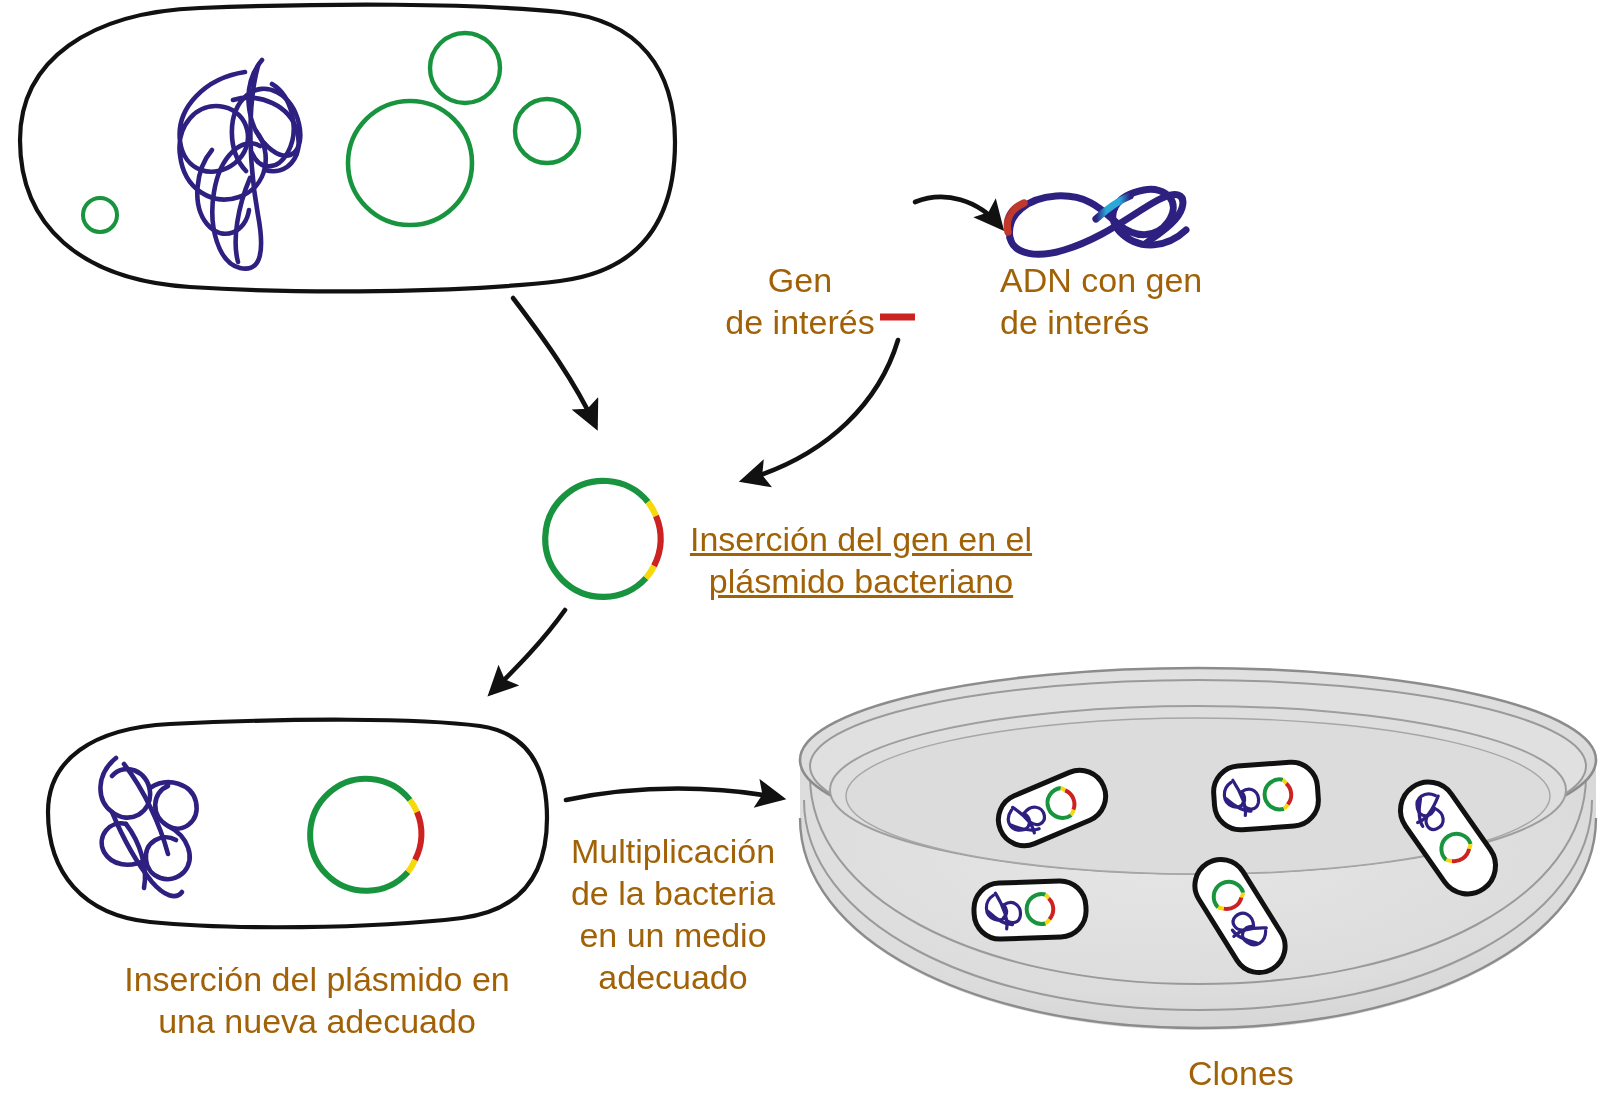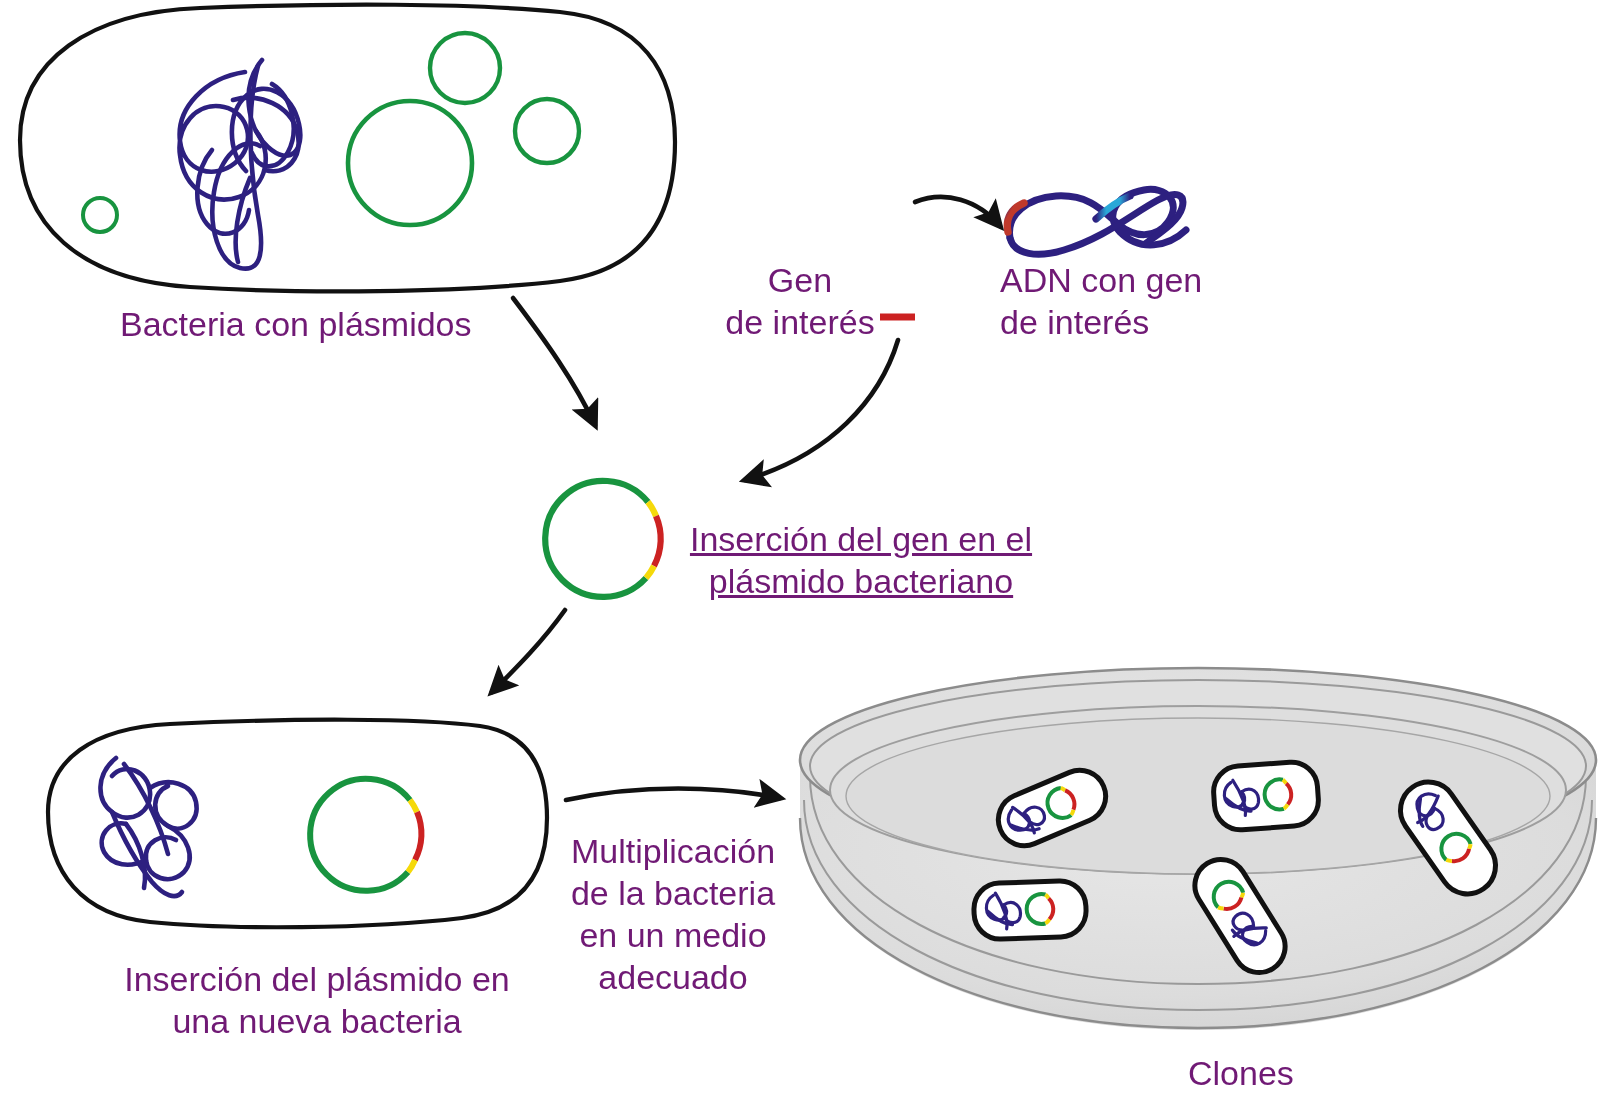--- a/index.html
+++ b/index.html
@@ -19,21 +19,21 @@
   }
   #stage svg.layer {
     position: absolute;
     left: 0;
     top: 0;
     width: 1600px;
     height: 1110px;
   }
   .dlabel {
     position: absolute;
-    color: #701a75;
+    color: #a16207;
     font-family: "Liberation Sans", sans-serif;
     font-size: 34px;
     line-height: 42px;
     letter-spacing: 0px;
     white-space: pre;
     text-align: center;
   }
   .lbl-bacteria-plasmidos { left: 120px;  top: 303px; }
   .lbl-gen               { left: 700px;  top: 259px; text-align: center; width: 200px; }
   .lbl-adn               { left: 1000px; top: 259px; text-align: left; width: 240px; }
@@ -258,33 +258,32 @@
 
     <g fill="none" stroke="#111111" stroke-width="4.6" stroke-linecap="round">
       <path d="M 513,298 C 545,340 575,382 595,425" marker-end="url(#arrowhead)"></path>
       <path d="M 915,202 C 945,190 978,200 1000,226" marker-end="url(#arrowhead)"></path>
       <path d="M 898,340 C 880,400 830,455 745,480" marker-end="url(#arrowhead)"></path>
       <path d="M 565,610 C 540,645 512,672 492,692" marker-end="url(#arrowhead)"></path>
       <path d="M 566,800 C 640,784 720,786 780,798" marker-end="url(#arrowhead)"></path>
     </g>
   </svg>
 
-  <div class="dlabel lbl-bacteria-plasmidos">Bacteria con plásmidos</div>
 
   <div class="dlabel lbl-gen">Gen
 de interés</div>
 
   <div class="dlabel lbl-adn">ADN con gen
 de interés</div>
 
   <div class="dlabel lbl-insercion-gen">Inserción del gen en el
 plásmido bacteriano</div>
 
   <div class="dlabel lbl-insercion-plasm">Inserción del plásmido en
-una nueva bacteria</div>
+una nueva adecuado</div>
 
   <div class="dlabel lbl-multiplicacion">Multiplicación
 de la bacteria
 en un medio
 adecuado</div>
 
   <div class="dlabel lbl-clones">Clones</div>
 
 </div>
 

